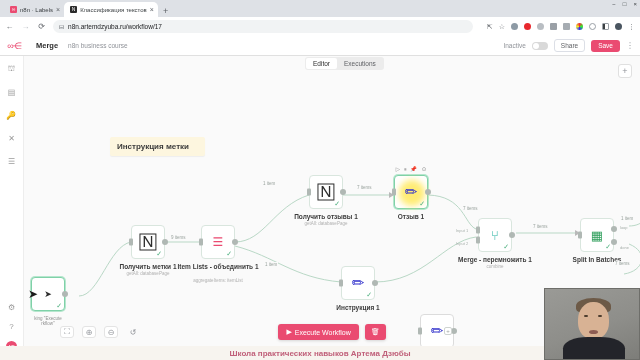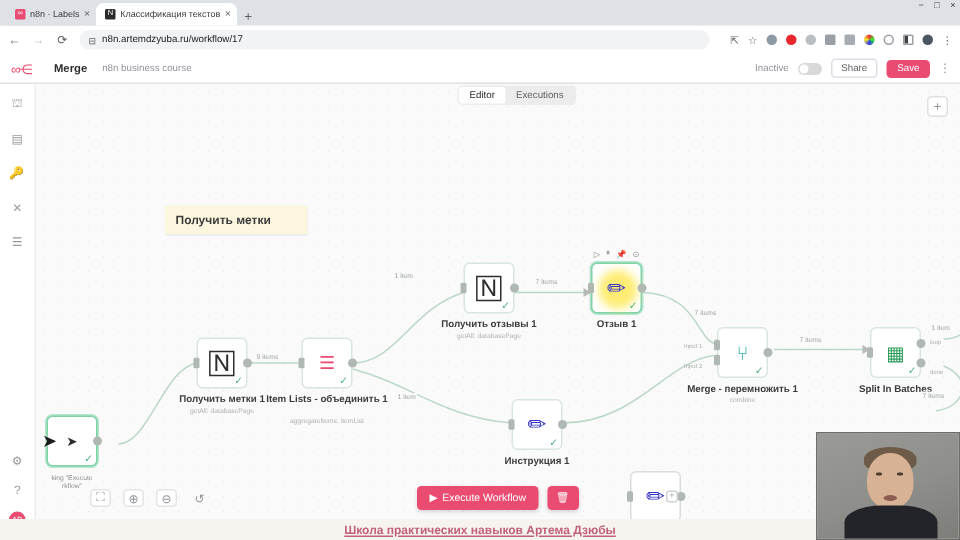--- a/index.html
+++ b/index.html
@@ -265,21 +265,20 @@
   .zoom-bar span {
     background: #fff; border: 1px solid #e4e4e4; border-radius: 3px;
     width: 14px; height: 12px; display: flex; align-items: center; justify-content: center;
   }
   .footer-banner {
     position: absolute; left: 0; right: 0; bottom: 0; height: 14px;
     background: #f7f4ef;
     display: flex; align-items: center; justify-content: center;
     font-size: 8px; color: #c0607a; font-weight: bold;
     z-index: 7;
-    text-decoration: underline;
   }
 
   
   .webcam {
     position: absolute; right: 0; bottom: 0;
     width: 96px; height: 72px;
     background: linear-gradient(160deg,#9a9a96 0%,#8e8e8a 55%,#7d7d79 100%);
     border: 1px solid #6e6e6a;
     z-index: 9;
     overflow: hidden;
@@ -406,21 +405,21 @@
   </svg>
 
   <div class="tabs-float">
     <span class="wtab sel">Editor</span>
     <span class="wtab">Executions</span>
   </div>
 
   <div class="plus-btn">+</div>
 
   <div class="sticky" style="left:86px;top:81px;width:95px">
-    <span>Получить метки</span>
+    <span>Инструкция метки</span>
   </div>
 
   <div class="node selected" style="left:7px;top:221px">
     <span class="badge-ic">➤</span>
     <span class="port out"></span>
     <span class="check">✓</span>
     <span class="nsub" style="top:38px;font-size:4.5px;color:#8f8f8f;white-space:pre">king "Execute
 rkflow"</span>
   </div>
 

